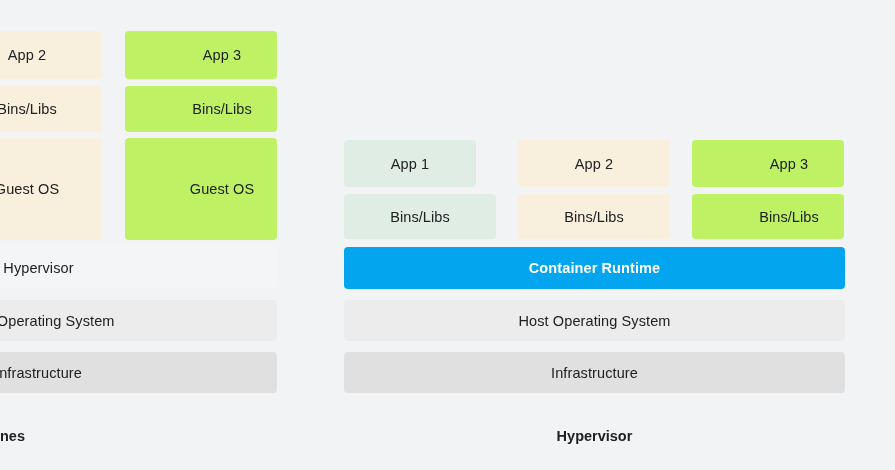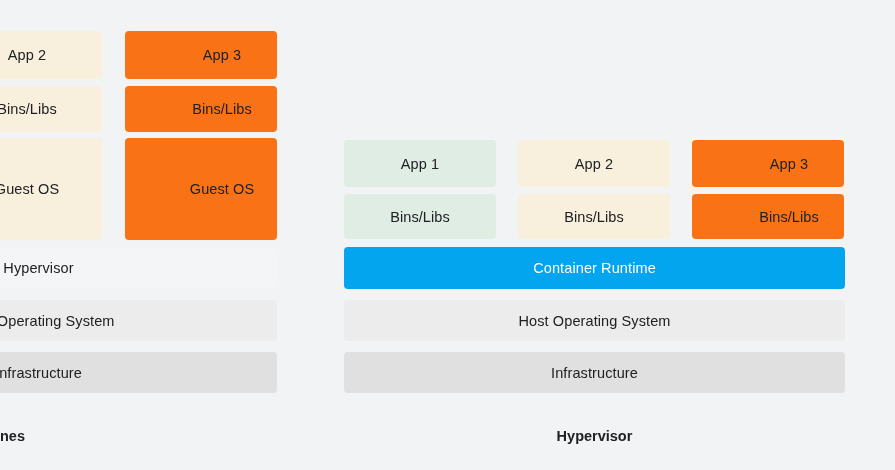--- a/index.html
+++ b/index.html
@@ -28,25 +28,25 @@
     display: flex;
     align-items: center;
     justify-content: center;
     font-size: 14.5px;
     color: #202124;
     letter-spacing: 0.1px;
     white-space: nowrap;
   }
   .box.green   { background: #dfede5; }
   .box.yellow  { background: #f8efdc; }
-  .box.pink    { background: #f97316; padding-left: 42px; }
+  .box.pink    { background: #bef264; padding-left: 42px; }
   .box.light   { background: #f4f5f6; }
   .box.grey    { background: #ececec; }
   .box.darkgrey{ background: #e0e0e0; }
-  .box.blue    { background: #03a5ee; color: #ffffff; font-weight: normal; }
+  .box.blue    { background: #03a5ee; color: #ffffff; font-weight: bold; }
 
   .panel-label {
     position: absolute;
     font-size: 14.5px;
     font-weight: bold;
     color: #202124;
     white-space: nowrap;
   }
 
   
@@ -60,21 +60,21 @@
   #vm-bins3       { left: 125px;  top: 86px;  width: 152px; height: 46px; }
   #vm-guest3      { left: 125px;  top: 138px; width: 152px; height: 102px; }
 
   #vm-hypervisor  { left: -200px; top: 247px; width: 477px; height: 41px; }
   #vm-hostos      { left: -200px; top: 300px; width: 477px; height: 41px; }
   #vm-infra       { left: -200px; top: 352px; width: 477px; height: 41px; }
   #vm-label       { left: -90px;  top: 428px; }
 
   
   #ct-panel { position: absolute; left: 344px; top: 0; width: 501px; height: 470px; }
-  #ct-app1   { left: 0px;   top: 140px; width: 152px; height: 47px; }
+  #ct-app1   { left: 0px;   top: 140px; width: 132px; height: 47px; }
   #ct-bins1  { left: 0px;   top: 194px; width: 152px; height: 45px; }
   #ct-app2   { left: 174px; top: 140px; width: 152px; height: 47px; }
   #ct-bins2  { left: 174px; top: 194px; width: 152px; height: 45px; }
   #ct-app3   { left: 348px; top: 140px; width: 152px; height: 47px; }
   #ct-bins3  { left: 348px; top: 194px; width: 152px; height: 45px; }
 
   #ct-runtime { left: 0px; top: 247px; width: 501px; height: 42px; }
   #ct-hostos  { left: 0px; top: 300px; width: 501px; height: 41px; }
   #ct-infra   { left: 0px; top: 352px; width: 501px; height: 41px; }
   #ct-label   { left: 0px; top: 428px; width: 501px; text-align: center; }

